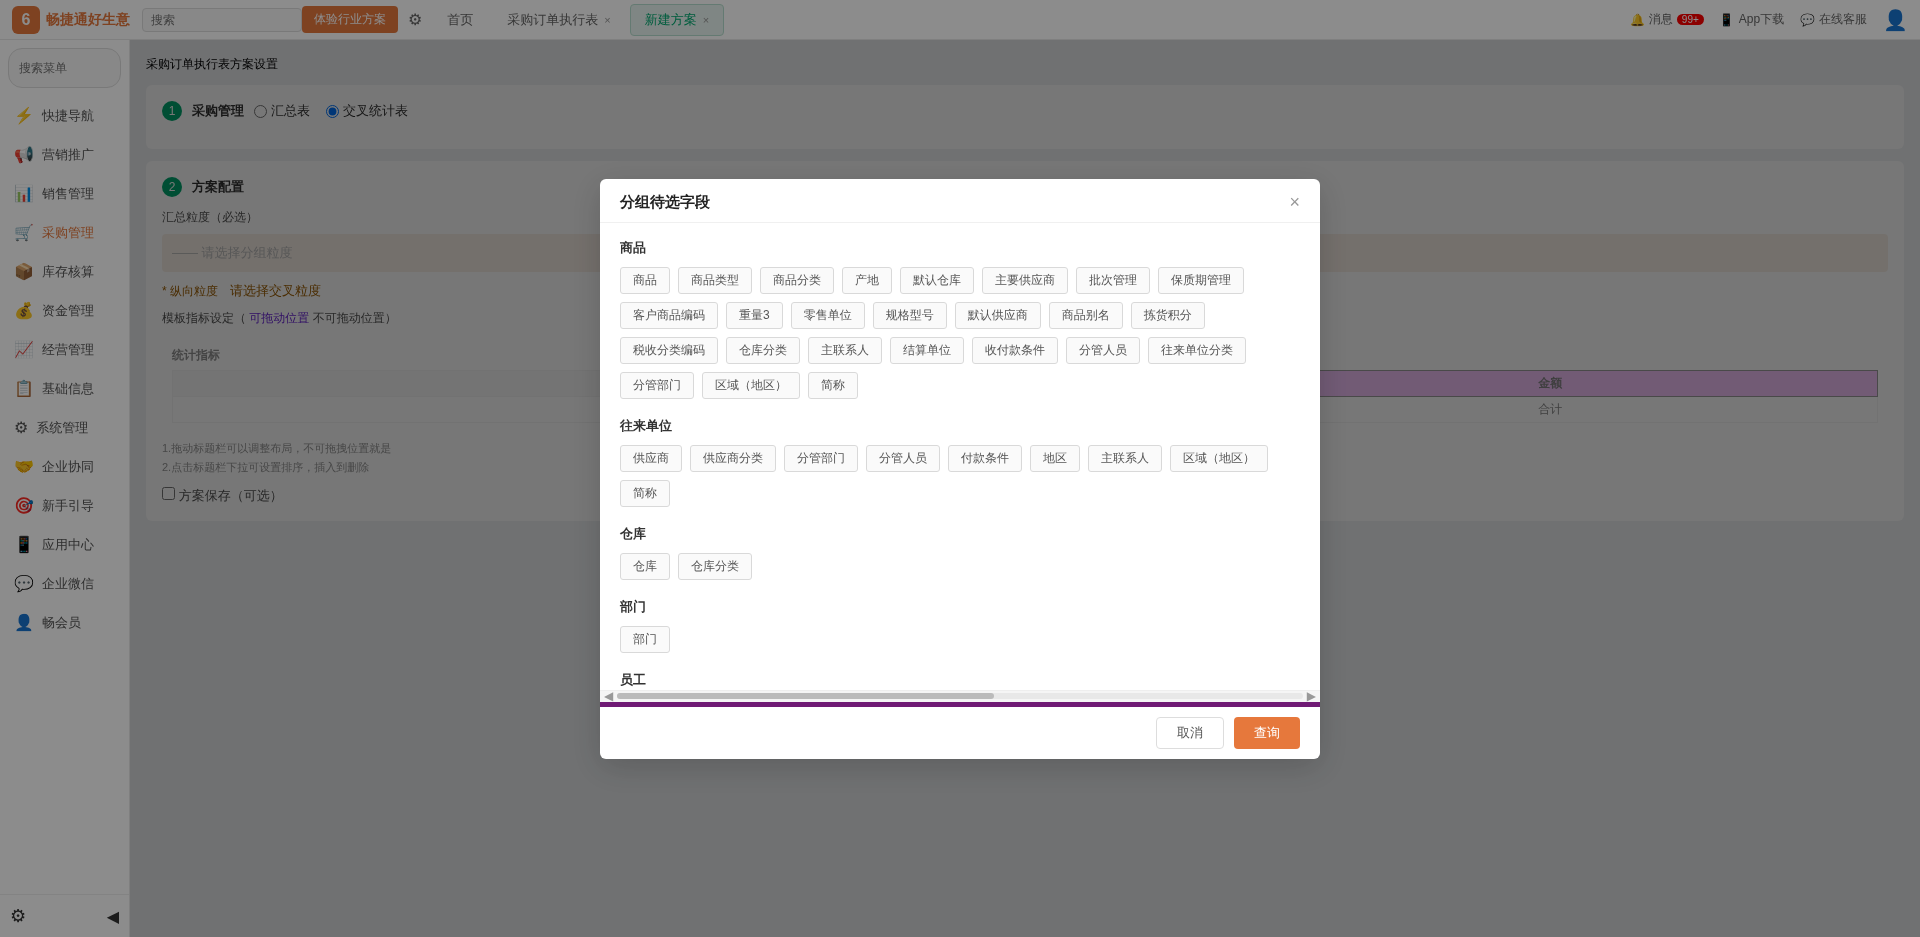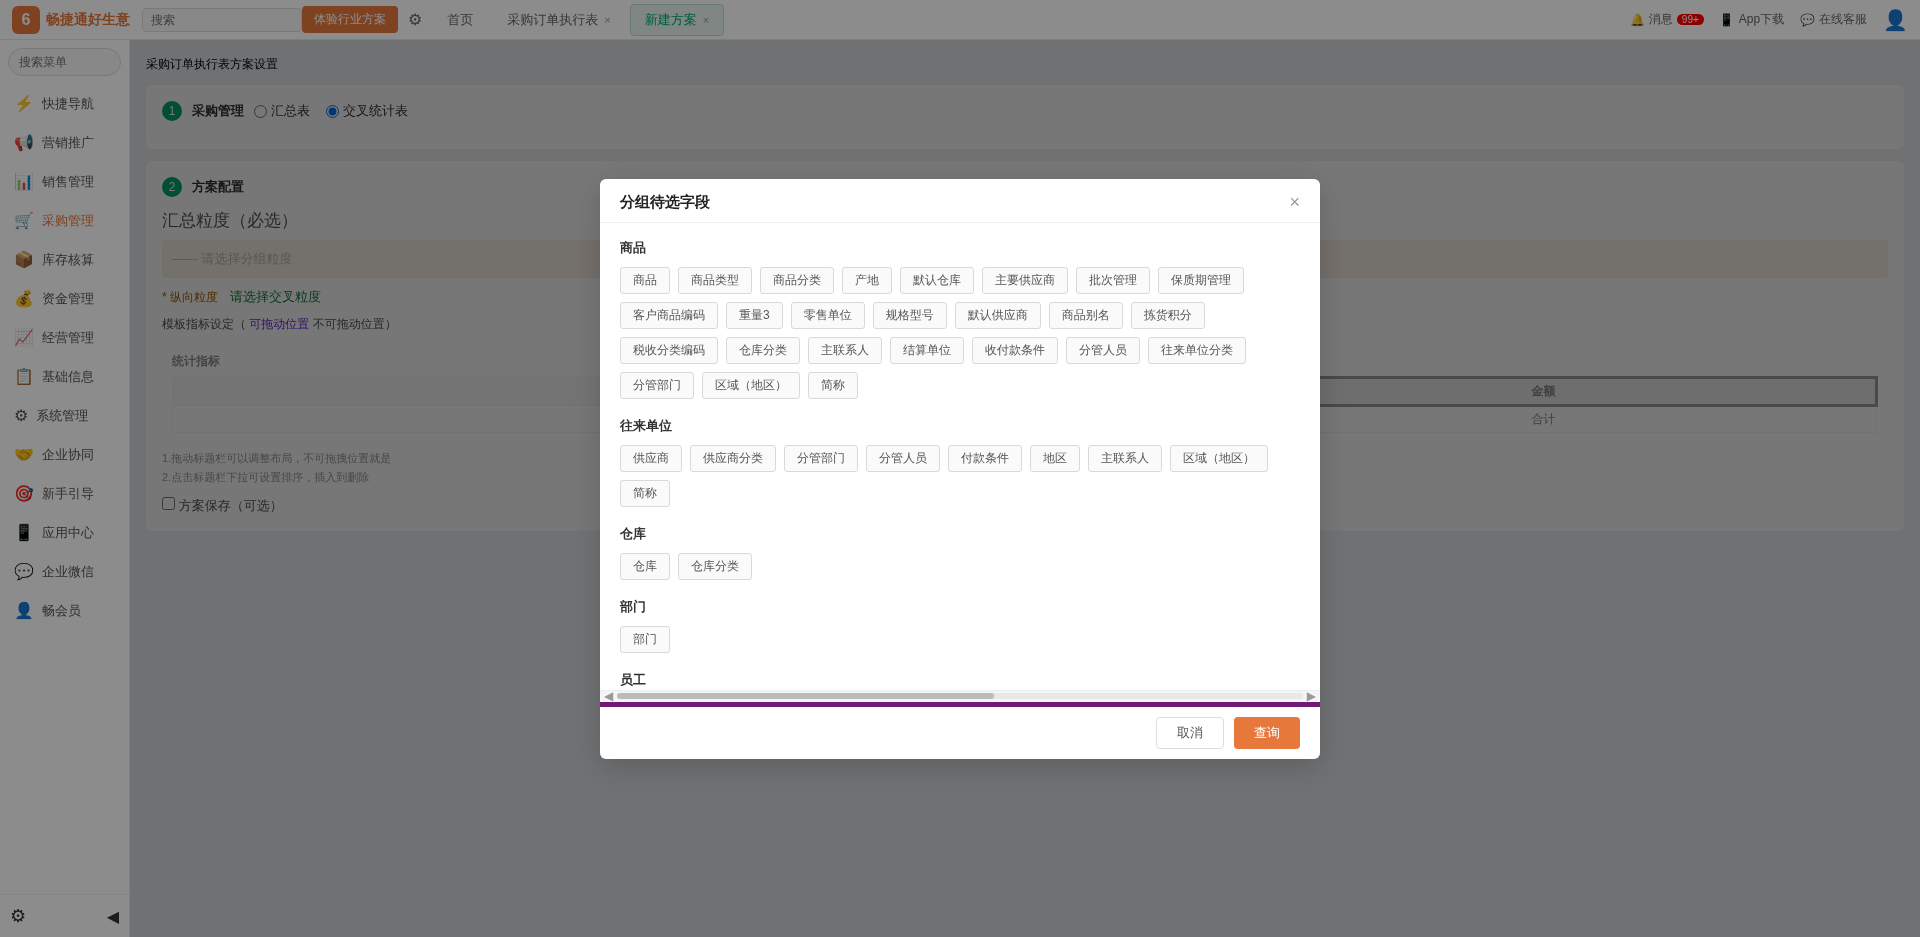--- a/index.html
+++ b/index.html
@@ -116,21 +116,21 @@
       border-right: 1px solid #e8e8e8;
       display: flex;
       flex-direction: column;
       z-index: 50;
     }
     .sidebar-search {
       padding: 8px;
     }
     .sidebar-search-input {
       width: 100%;
-      height: 28px;
+      height: 40px;
       border: 1px solid #ddd;
       border-radius: 14px;
       padding: 0 10px;
       font-size: 12px;
       background: #f7f7f7;
     }
     .sidebar-items {
       flex: 1;
       overflow-y: auto;
     }
@@ -435,42 +435,42 @@
         </label>
       </div>
     </div>
   </div>
 
   <div class="form-section">
     <div class="step-header">
       <div class="step-num">2</div>
       <span class="step-label">方案配置</span>
     </div>
-    <div style="margin-bottom:8px;color:#555;font-size:17px;">汇总粒度（必选）</div>
+    <div style="margin-bottom:8px;color:#555;font-size:12px;">汇总粒度（必选）</div>
     <div style="background:#f9f0e8;border-radius:4px;padding:10px;margin-bottom:10px;">
       <span style="color:#bbb;font-size:13px;">——  请选择分组粒度</span>
     </div>
     <div style="display:flex;align-items:center;gap:12px;margin-bottom:10px;">
       <span style="color:#a16207;font-size:12px;">* 纵向粒度</span>
-      <span style="color:#15803d;font-size:13px;">请选择交叉粒度</span>
+      <span style="color:#a16207;font-size:13px;">请选择交叉粒度</span>
     </div>
     <div style="margin-bottom:8px;font-size:12px;color:#555;">
       <span>模板指标设定（</span>
       <span style="color:#6d28d9;">可拖动位置</span>
       <span>不可拖动位置）</span>
     </div>
     <div class="bg-table-area">
       <div style="font-size:12px;font-weight:bold;color:#666;margin-bottom:6px;">统计指标</div>
       <table style="border-collapse:collapse;width:100%;font-size:12px;">
         <thead>
           <tr>
             <th style="border:1px solid #eee;padding:4px 10px;background:#f7f7f7;color:#555;">
               <span>主数量</span> ▼
             </th>
-            <th style="border:3px solid #737373;padding:4px 10px;background:#e5e5e5;color:#555;">
+            <th style="border:1px solid #737373;padding:4px 10px;background:#f0abfc;color:#555;">
               <span>金额</span>
             </th>
           </tr>
         </thead>
         <tbody>
           <tr>
             <td style="border:1px solid #eee;padding:4px 10px;color:#555;text-align:center;">合计</td>
             <td style="border:1px solid #eee;padding:4px 10px;color:#555;text-align:center;">合计</td>
           </tr>
         </tbody>

